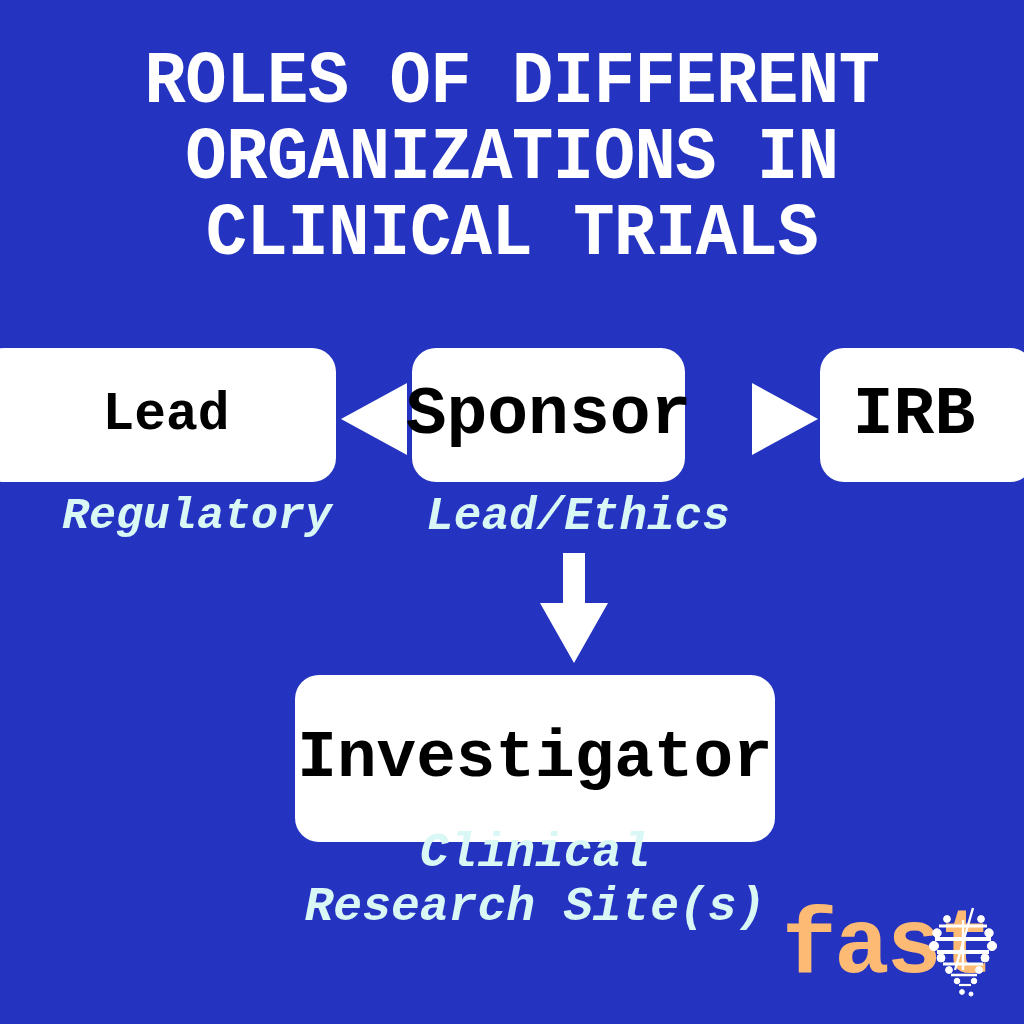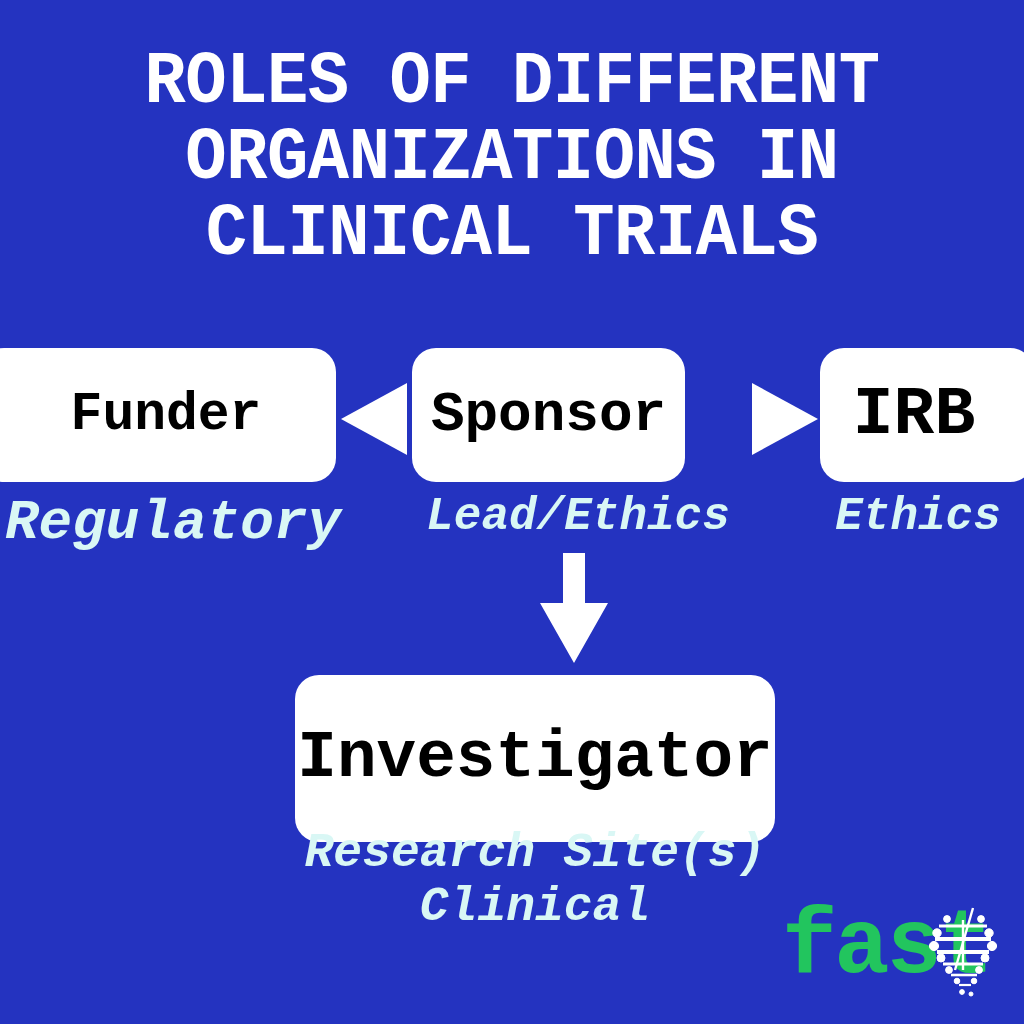--- a/index.html
+++ b/index.html
@@ -58,21 +58,21 @@
     font-size: 53px;
     padding: 0 10px 0 26px;
   }
   #box-fda .btext { line-height: 1.02; }
 
   #box-sponsor {
     left: 412px;
     top: 348px;
     width: 273px;
     height: 134px;
-    font-size: 56px;
+    font-size: 68px;
   }
 
   #box-irb {
     left: 820px;
     top: 348px;
     width: 214px;
     height: 134px;
     font-size: 68px;
     padding-right: 26px;
   }
@@ -122,21 +122,22 @@
     font-weight: 700;
     font-style: italic;
     text-align: center;
     line-height: 1.04;
     white-space: nowrap;
   }
   #cap-regulatory {
     left: 0px;
     top: 494px;
     width: 346px;
-    font-size: 56px;
+    font-size: 45px;
+    padding-left: 24px;
   }
   #cap-lead {
     left: 408px;
     top: 494px;
     width: 340px;
     font-size: 46px;
   }
   #cap-ethics {
     left: 812px;
     top: 494px;
@@ -158,21 +159,21 @@
     position: absolute;
     left: 782px;
     top: 900px;
     width: 226px;
     height: 96px;
   }
   #logo-wordmark {
     position: absolute;
     left: 0;
     top: 0;
-    color: #22c55e;
+    color: #fdba74;
     font-weight: 700;
     font-size: 92px;
     line-height: 96px;
     letter-spacing: -3px;
   }
   #logo-mark {
     position: absolute;
     left: 147px;
     top: 6px;
     width: 70px;
@@ -185,49 +186,48 @@
 <div id="canvas" style="background: rgb(36, 51, 192);">
 
   <div class="title">
     <span class="tline">ROLES OF DIFFERENT</span>
     <span class="tline">ORGANIZATIONS IN</span>
     <span class="tline">CLINICAL TRIALS</span>
   </div>
 
   <div class="box" id="box-fda">
     <div>
-      <span class="btext">Funder</span>
+      <span class="btext">Lead</span>
     </div>
   </div>
   <div class="caption" id="cap-regulatory">Regulatory</div>
 
   <div class="tri" id="arrow-left-tri"></div>
 
   <div class="box" id="box-sponsor">
     <span class="btext">Sponsor</span>
   </div>
   <div class="caption" id="cap-lead">Lead/Ethics</div>
 
   <div class="tri" id="arrow-right-tri"></div>
 
   <div class="box" id="box-irb">
     <span class="btext">IRB</span>
   </div>
-  <div class="caption" id="cap-ethics">Ethics</div>
 
   <svg id="arrow-down" viewBox="0 0 68 110">
     <polygon points="23,0 45,0 45,50 68,50 34,110 0,50 23,50" fill="#FFFFFF"></polygon>
   </svg>
 
   <div class="box" id="box-investigator">
     <span class="btext">Investigator</span>
   </div>
   <div class="caption" id="cap-site">
+    <span class="cline">Clinical</span>
     <span class="cline">Research Site(s)</span>
-    <span class="cline">Clinical</span>
   </div>
 
   <div id="logo">
     <span id="logo-wordmark">fast</span>
     <svg id="logo-mark" viewBox="0 0 70 92">
       <g stroke="#FFFFFF" fill="#FFFFFF">
         <line x1="44" y1="2" x2="26" y2="64" stroke-width="2.4"></line>
         <line x1="10" y1="20" x2="58" y2="20" stroke-width="3.2"></line>
         <line x1="6" y1="33" x2="62" y2="33" stroke-width="4.2"></line>
         <line x1="8" y1="46" x2="60" y2="46" stroke-width="4.2"></line>

